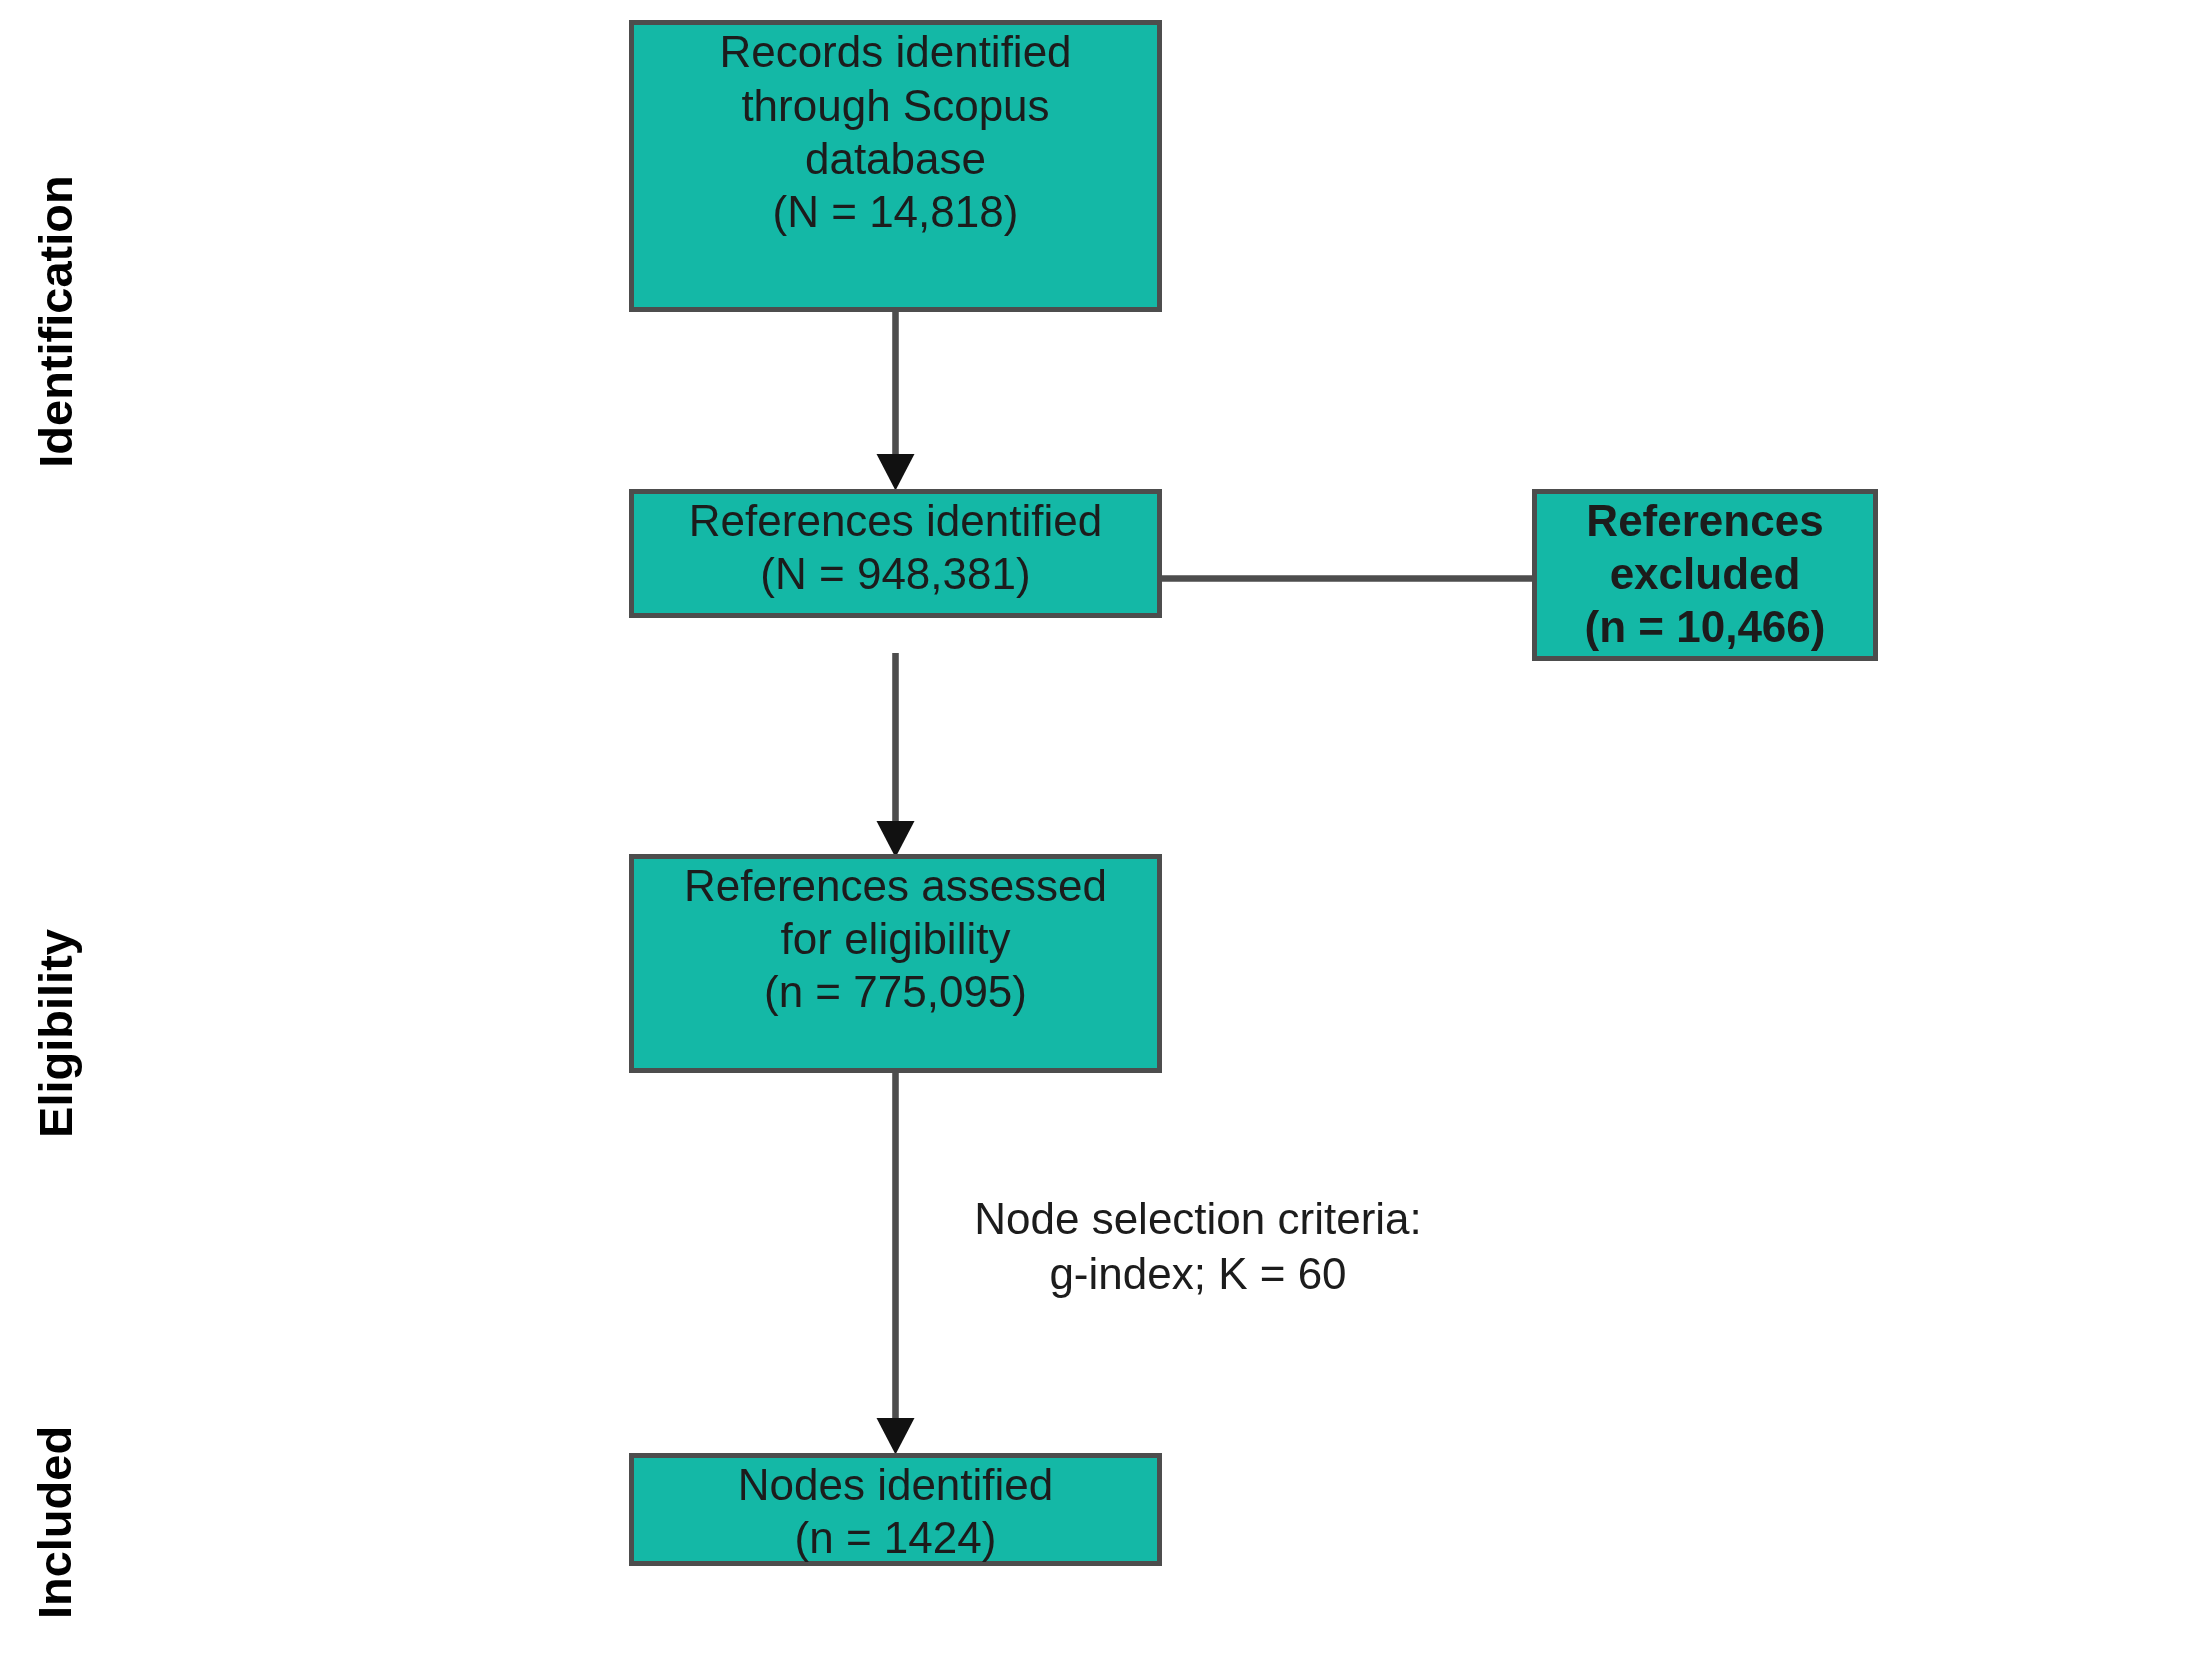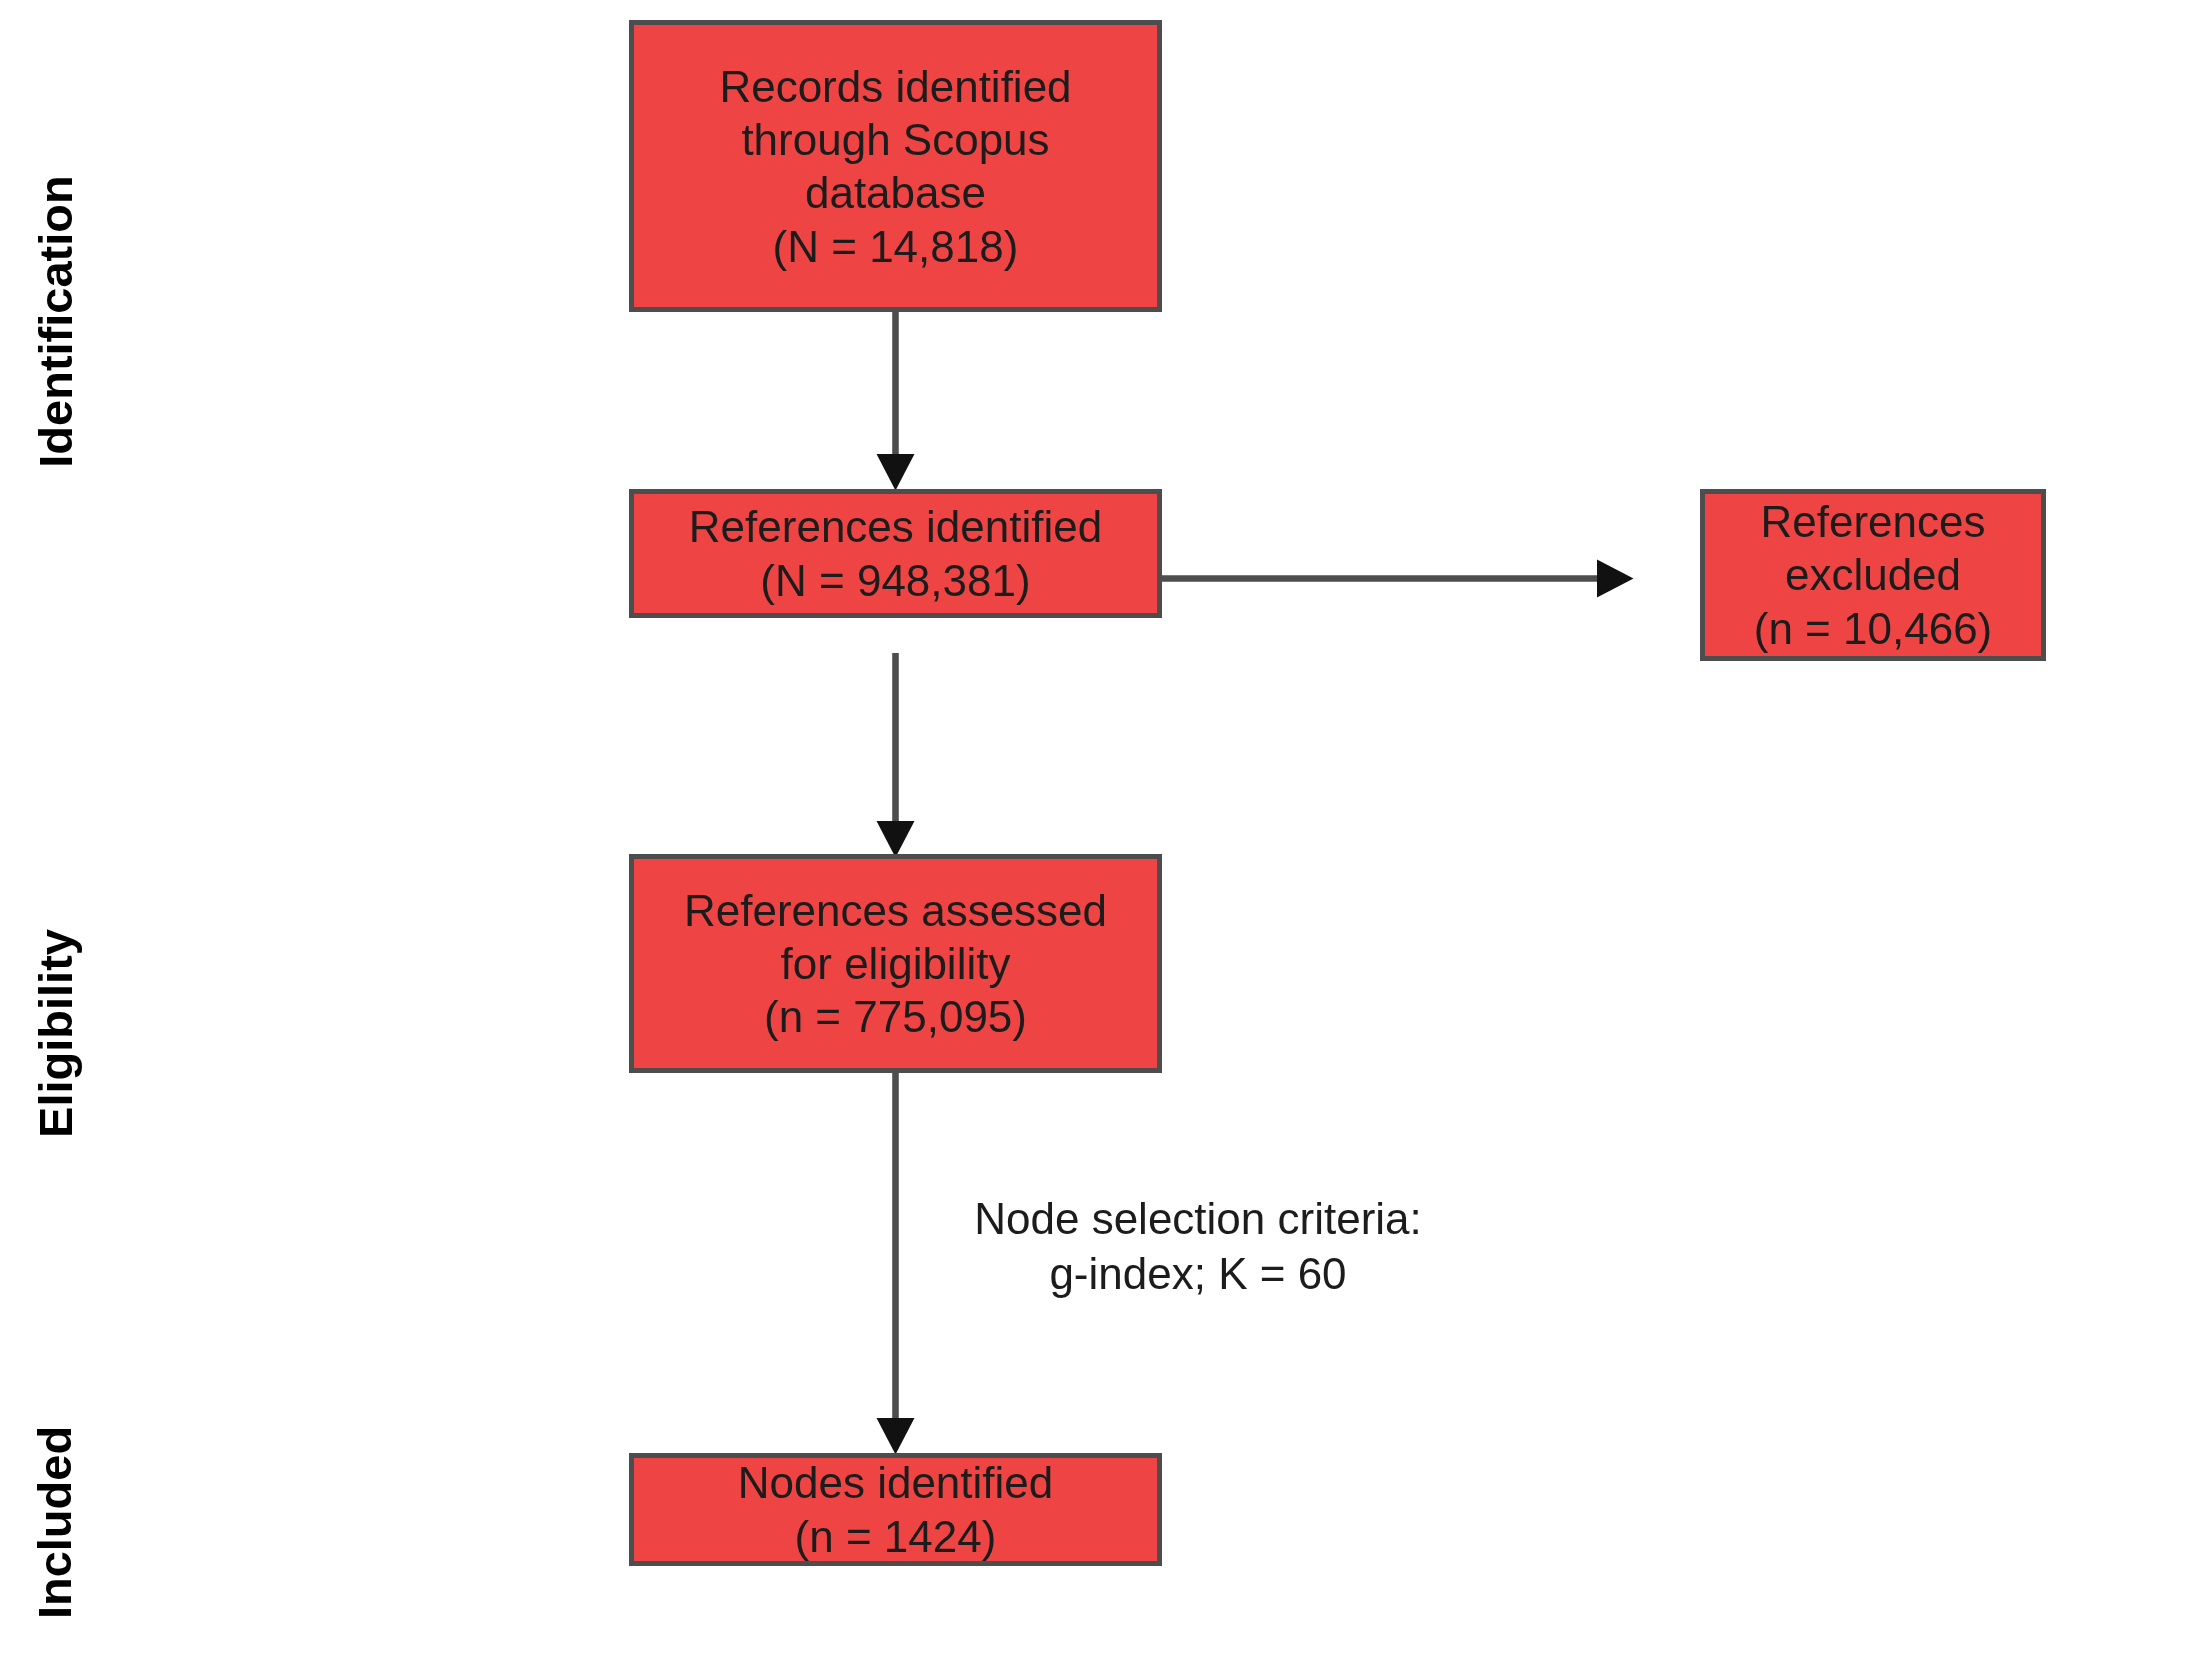--- a/index.html
+++ b/index.html
@@ -36,24 +36,24 @@
   .stage-label > span {
     display: block;
     transform: rotate(-90deg);
     transform-origin: center center;
   }
 
   
   .flow-box {
     position: absolute;
     box-sizing: border-box;
-    background: #ef4444;
+    background: #14b8a6;
     border: 5.1px solid #4d4d4d;
     display: flex;
-    align-items: center;
+    align-items: flex-start;
     justify-content: center;
     text-align: center;
   }
   .flow-box .box-text {
     font-size: 44px;
     line-height: 1.21;
     color: #1c1c1c;
     white-space: pre-line;
     padding: 0 11.7px;
   }
@@ -113,21 +113,21 @@
 (N = 948,381)</div>
   </div>
 
   <div class="connector" style="left:1160px; top:552px; width:475px; height:53px;">
     <svg width="475" height="53" viewBox="0 0 650 72" aria-hidden="true">
       <line x1="0" y1="36" x2="614" y2="36" stroke="#4d4d4d" stroke-width="9"></line>
       <polygon points="648,36 598,10 598,62" fill="#111111"></polygon>
     </svg>
   </div>
 
-  <div class="flow-box" style="left:1700px; top:489px; width:346px; height:172px;">
+  <div class="flow-box" style="left:1532px; top:489px; width:346px; height:172px;font-weight:bold;">
     <div class="box-text">References excluded
 (n = 10,466)</div>
   </div>
 
   <div class="connector" style="left:869px; top:653px; width:53px; height:206px;">
     <svg width="53" height="206" viewBox="0 0 72 282" aria-hidden="true">
       <line x1="36" y1="0" x2="36" y2="248" stroke="#4d4d4d" stroke-width="9"></line>
       <polygon points="36,280 10,230 62,230" fill="#111111"></polygon>
     </svg>
   </div>

